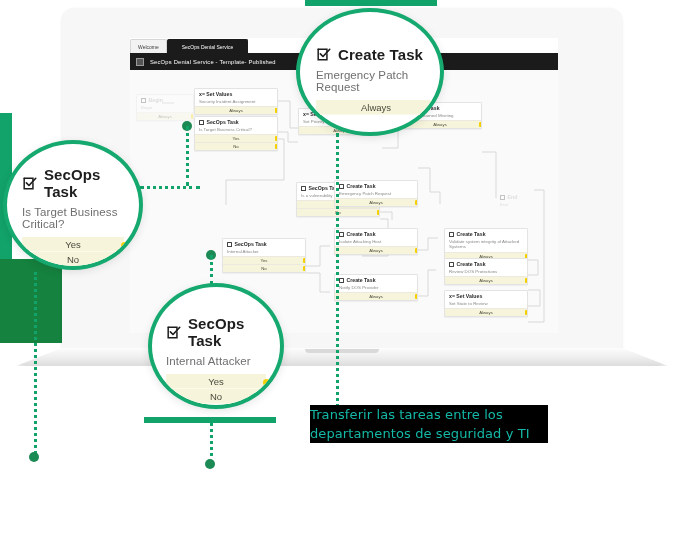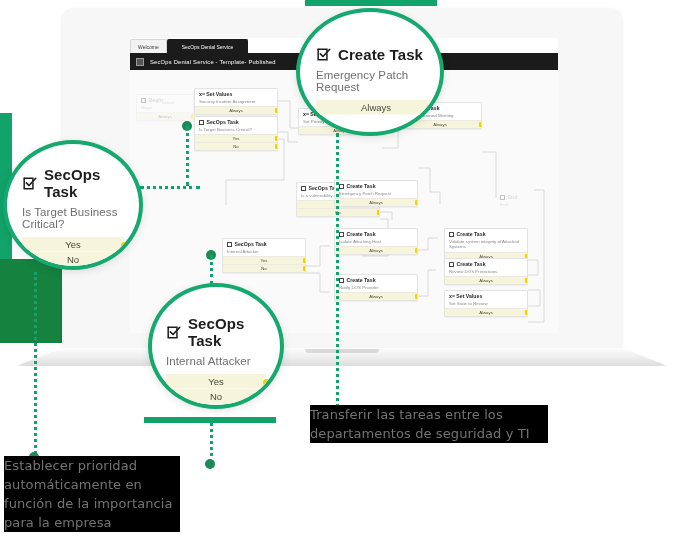--- a/index.html
+++ b/index.html
@@ -126,21 +126,21 @@
   #callout-create .c-row { width: 120px; margin: 0 auto; }
 
   #callout-secops1 { left: 3px; top: 140px; width: 140px; height: 130px; }
   #callout-secops1 .callout-inner { top: 22px; padding: 0 15px; }
 
   #callout-secops2 { left: 148px; top: 283px; width: 136px; height: 126px; }
   #callout-secops2 .callout-inner { top: 28px; padding: 0 14px; }
 
   
   .caption {
-    position: absolute; background: #000000; color: #737373;
+    position: absolute; background: #000000; color: #14b8a6;
     font-size: 13px; line-height: 19px; letter-spacing: .1px;
     font-family: "DejaVu Sans", sans-serif;
   }
   #cap-1 { left: 4px; top: 456px; width: 176px; }
   #cap-2 { left: 204px; top: 478px; width: 186px; }
   #cap-3 { left: 310px; top: 405px; width: 238px; }
 </style>
 </head>
 <body>
 
@@ -478,16 +478,15 @@
         </div>
         <div class="c-row">
           <span>No</span>
           <span class="cdot"></span>
           <span class="ctail"></span>
         </div>
       </div>
     </div>
   </div>
 
-  <div class="caption" id="cap-1">Establecer prioridad automáticamente en función de la importancia para la empresa</div>
   <div class="caption" id="cap-3">Transferir las tareas entre los departamentos de seguridad y TI</div>
 
 </div>
 
 </body></html>

